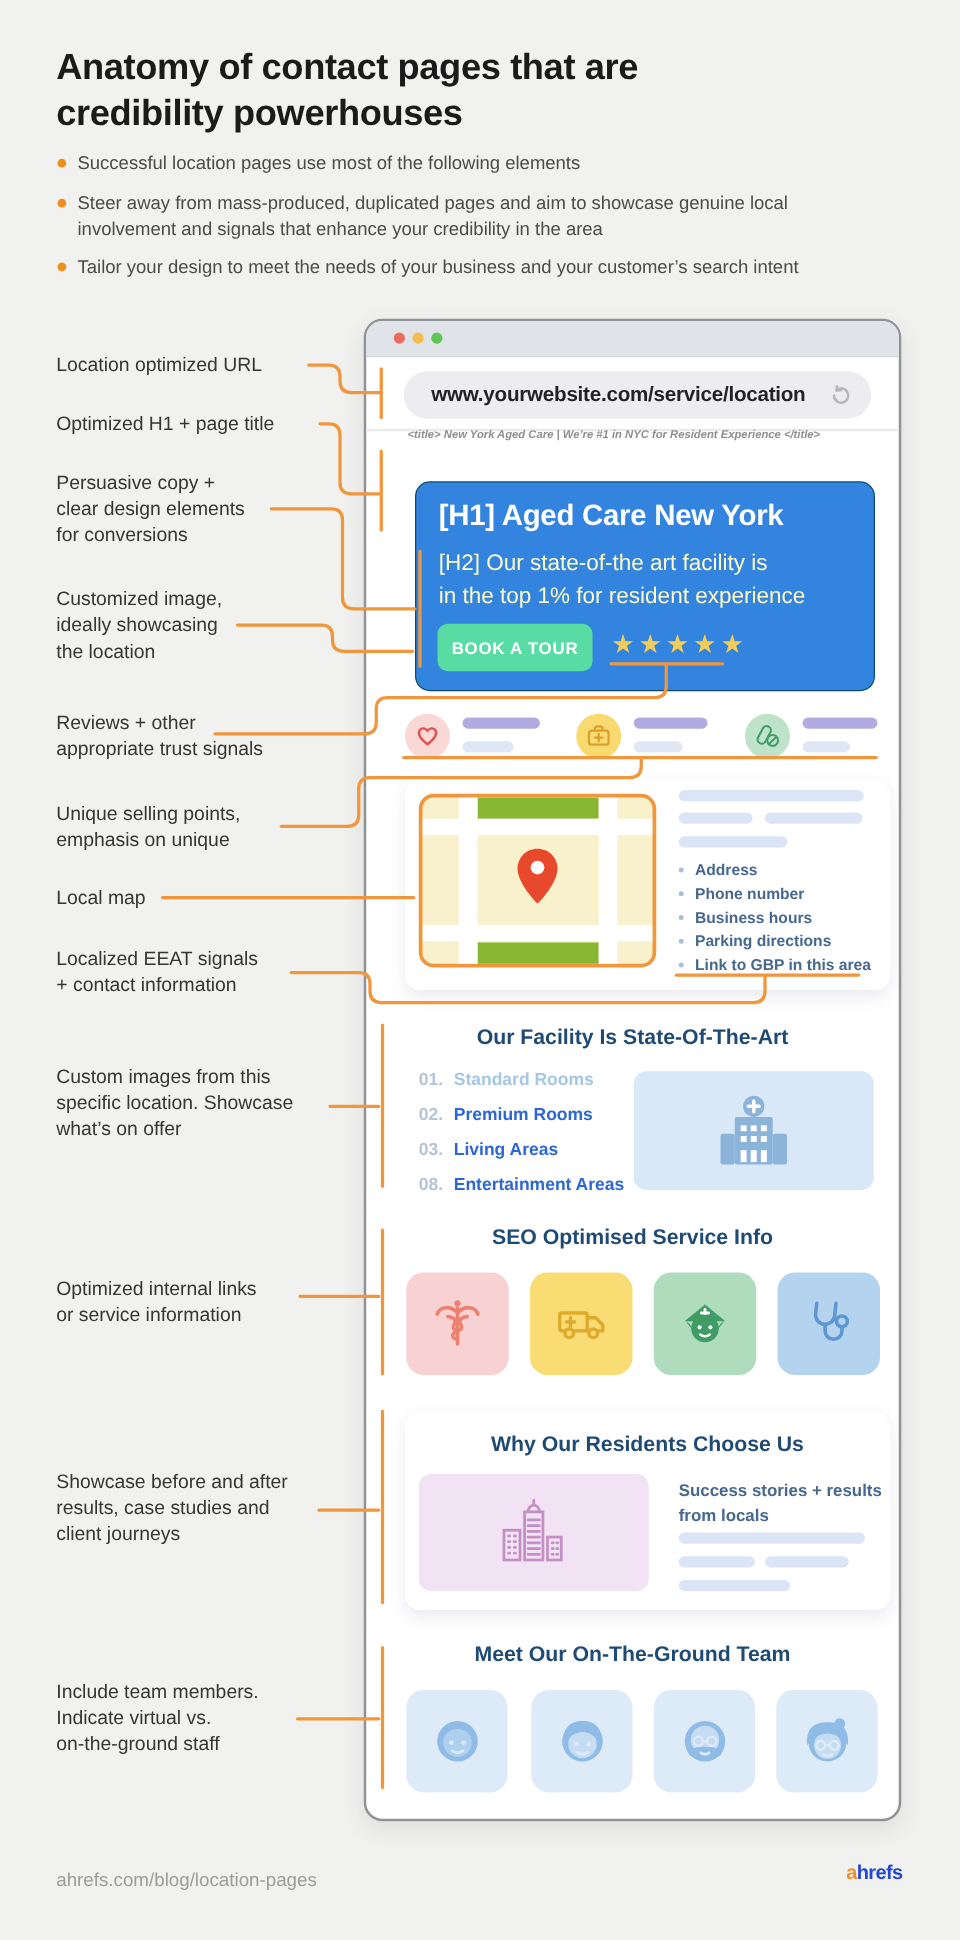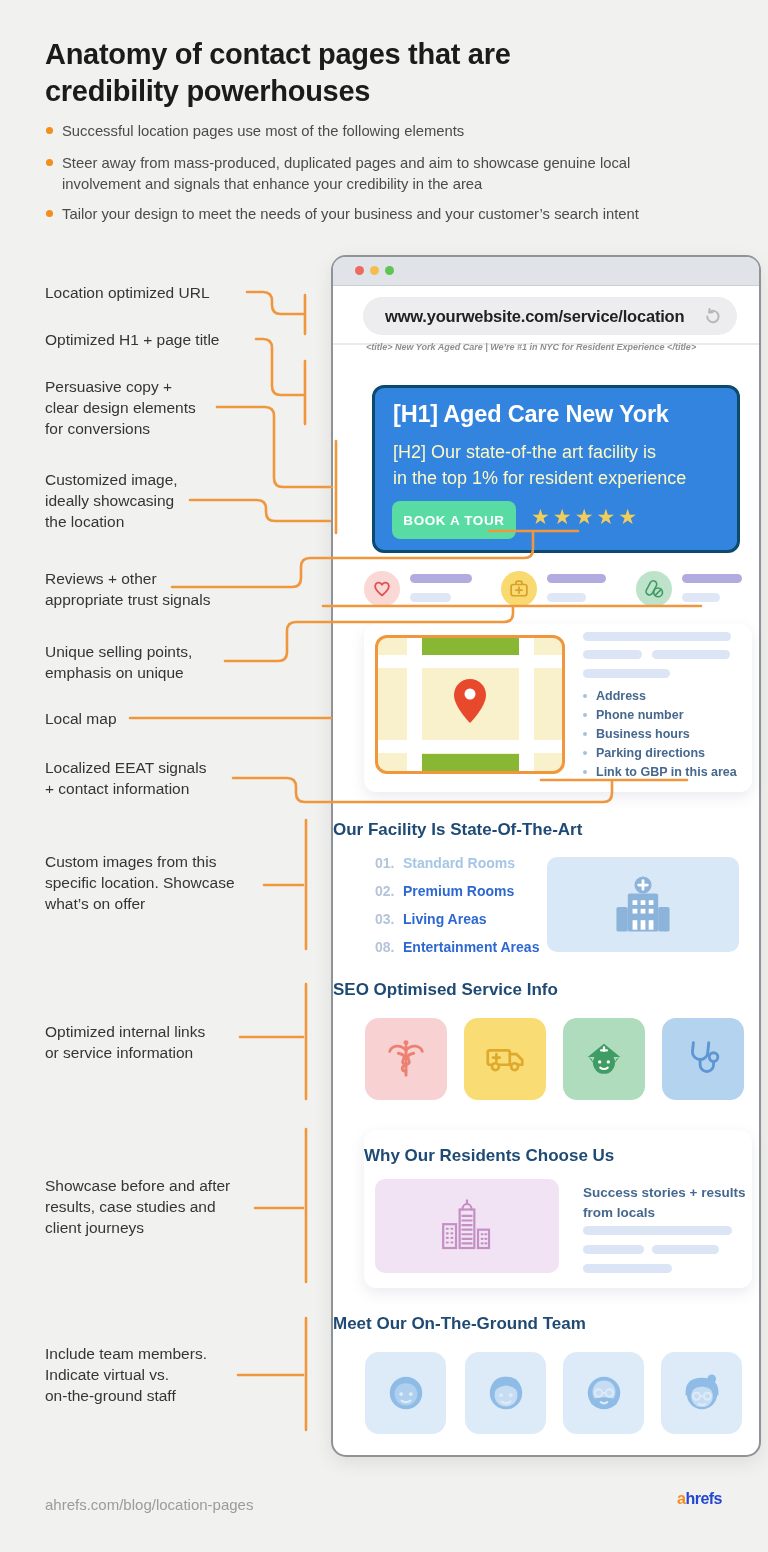--- a/index.html
+++ b/index.html
@@ -11,32 +11,32 @@
   .intro-item{position:absolute;left:62px;font-size:14.8px;line-height:20.5px;
     color:#4b4b4b;white-space:pre-line;max-width:670px;}
   .intro-dot{position:absolute;left:46px;width:7px;height:7px;border-radius:50%;background:#f28e1c;}
   .annot{position:absolute;left:45px;font-size:15.5px;line-height:21px;color:#353535;white-space:pre-line;}
   
   .connectors{position:absolute;left:0;top:0;z-index:6;pointer-events:none;}
   .connectors path{stroke:#f0963c;stroke-width:2.6;fill:none;stroke-linecap:round;}
   
   .browser{position:absolute;left:291px;top:255px;width:430px;height:1202px;background:#fff;
     border:2px solid #8f9296;border-radius:15px;box-sizing:border-box;z-index:2;
-    box-shadow:0 6px 18px rgba(60,60,70,.10);margin-left:40px;}
+    box-shadow:0 6px 18px rgba(60,60,70,.10);}
   .titlebar{position:absolute;left:0;top:0;right:0;height:28px;background:#e0e4e9;
     border-radius:12px 12px 0 0;border-bottom:1px solid #ccd0d5;}
   .tdot{position:absolute;top:9px;width:9px;height:9px;border-radius:50%;}
   .urlbar{position:absolute;left:30px;top:40px;width:374px;height:38px;background:#ededf0;
     border-radius:19px;display:flex;align-items:center;padding:0 14px 0 22px;box-sizing:border-box;}
   .urltext{font-size:16.5px;font-weight:bold;color:#222;letter-spacing:-0.2px;flex:1;}
   .divider{position:absolute;left:0;top:86px;width:100%;height:2px;background:#ebebeb;}
   .titletag{position:absolute;left:33px;top:85px;font-size:9px;font-weight:bold;color:#8f8f8f;font-style:italic;}
   
   .hero{position:absolute;left:39px;top:128px;width:368px;height:168px;background:#3384de;
-    border:3px solid #0c4a6e;border-radius:12px;box-sizing:border-box;}
+    border:1px solid #0c4a6e;border-radius:12px;box-sizing:border-box;}
   .hero-h1{position:absolute;left:18px;top:13px;font-size:23.5px;font-weight:bold;color:#fff;letter-spacing:-0.2px;}
   .hero-h2{position:absolute;left:18px;top:51px;font-size:18px;color:#fef9c3;line-height:26px;white-space:pre-line;}
   .cta{position:absolute;left:17px;top:113px;width:124px;height:38px;background:#58dca4;border:none;
     border-radius:8px;color:#fff;font-weight:bold;font-size:13.5px;letter-spacing:.6px;
     font-family:inherit;display:flex;align-items:center;justify-content:center;cursor:pointer;}
   .stars{position:absolute;left:156px;top:117px;font-size:21px;color:#f2cd5a;letter-spacing:3px;}
   
   .t-circle{position:absolute;top:314px;width:36px;height:36px;border-radius:50%;
     display:flex;align-items:center;justify-content:center;}
   .bar{position:absolute;height:9px;border-radius:4.5px;}
@@ -46,21 +46,21 @@
   
   .card{position:absolute;background:#fff;border-radius:12px;box-shadow:0 5px 14px rgba(80,90,120,.12);}
   .map{position:absolute;left:11px;top:11px;width:190px;height:139px;border:3px solid #f0963c;
     border-radius:12px;background:#f9f0cc;overflow:hidden;box-sizing:border-box;}
   .map .g{position:absolute;background:#88b733;}
   .map .r{position:absolute;background:#ffffff;}
   .clist{position:absolute;left:219px;top:62px;}
   .clist-row{display:flex;align-items:center;height:19px;font-size:12.5px;font-weight:bold;color:#46688f;}
   .clist-dot{width:4px;height:4px;border-radius:50%;background:#a8c0dc;margin-right:9px;}
   
-  .sec-h{position:absolute;left:0;width:100%;font-size:17px;font-weight:bold;color:#1f4a73;}
+  .sec-h{position:absolute;left:0;width:100%;text-align:center;font-size:17px;font-weight:bold;color:#1f4a73;}
   .fac-row{position:absolute;left:42px;height:20px;display:flex;align-items:center;font-size:14px;}
   .fac-num{width:28px;color:#b5c4d8;font-weight:bold;}
   .fac-link{color:#2d68d2;font-weight:bold;cursor:pointer;}
   .fac-link.muted{color:#a6c6e6;}
   .img-tile{position:absolute;border-radius:10px;display:flex;align-items:center;justify-content:center;}
   .svc-tile{position:absolute;top:761px;width:82px;height:82px;border-radius:14px;
     display:flex;align-items:center;justify-content:center;cursor:pointer;}
   .team-tile{position:absolute;top:1095px;width:81px;height:82px;border-radius:14px;background:#ddebf8;
     display:flex;align-items:center;justify-content:center;}
   .caption{position:absolute;left:219px;top:53px;font-size:13.5px;font-weight:bold;color:#46688f;

